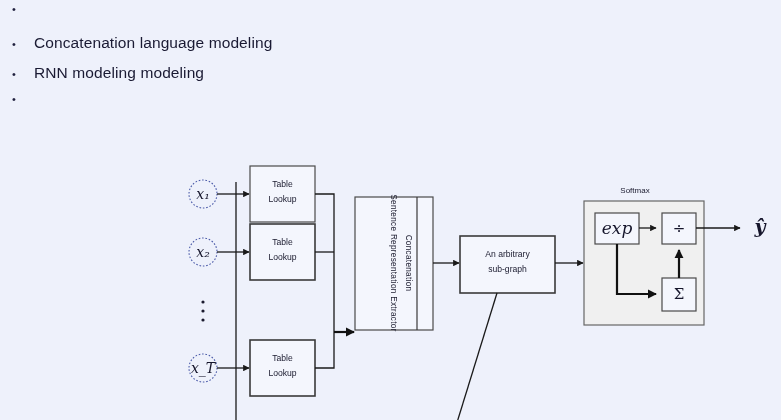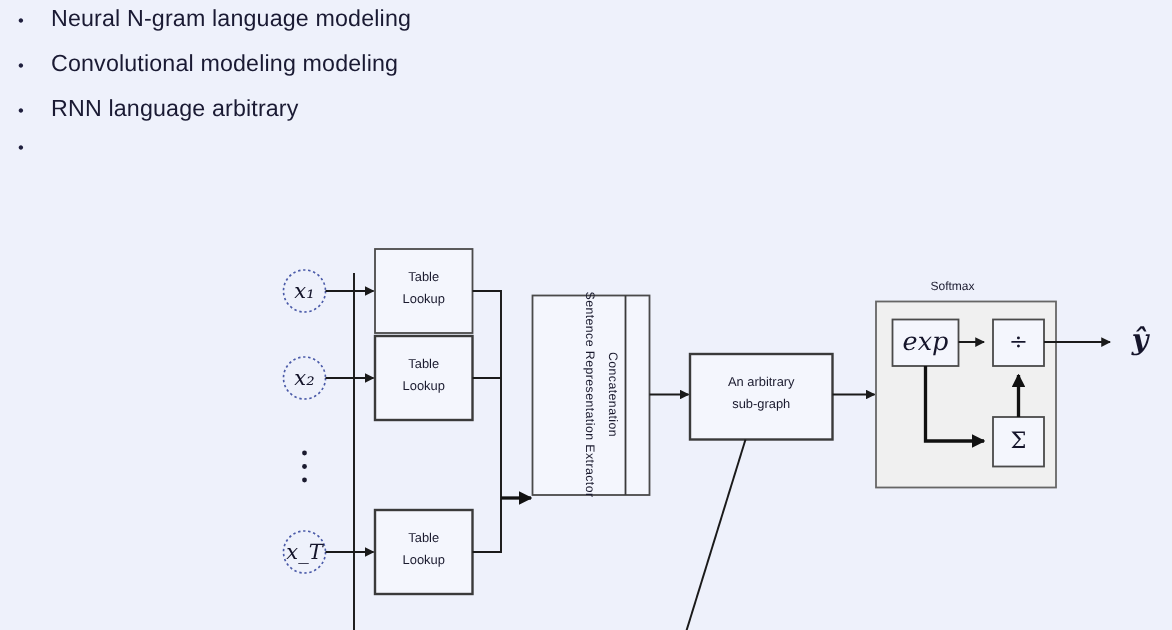--- a/index.html
+++ b/index.html
@@ -159,29 +159,28 @@
   .ellipsis-dot {
     fill: #1a1a2e;
   }
 </style>
 </head>
 <body>
 
 <ul class="bullets">
   <li class="bullet-row">
     <span class="bullet-dot">•</span>
-    <span class="bullet-text">Neural N-gram language modeling</span>
   </li>
   <li class="bullet-row">
     <span class="bullet-dot">•</span>
-    <span class="bullet-text">Convolutional modeling modeling</span>
+    <span class="bullet-text">Concatenation language modeling</span>
   </li>
   <li class="bullet-row">
     <span class="bullet-dot">•</span>
-    <span class="bullet-text">RNN language arbitrary</span>
+    <span class="bullet-text">RNN modeling modeling</span>
   </li>
   <li class="bullet-row">
     <span class="bullet-dot">•</span>
   </li>
 </ul>
 
 <div class="diagram">
 <svg width="781" height="280" viewBox="0 0 781 280" xmlns="http://www.w3.org/2000/svg">
 
   <defs>

